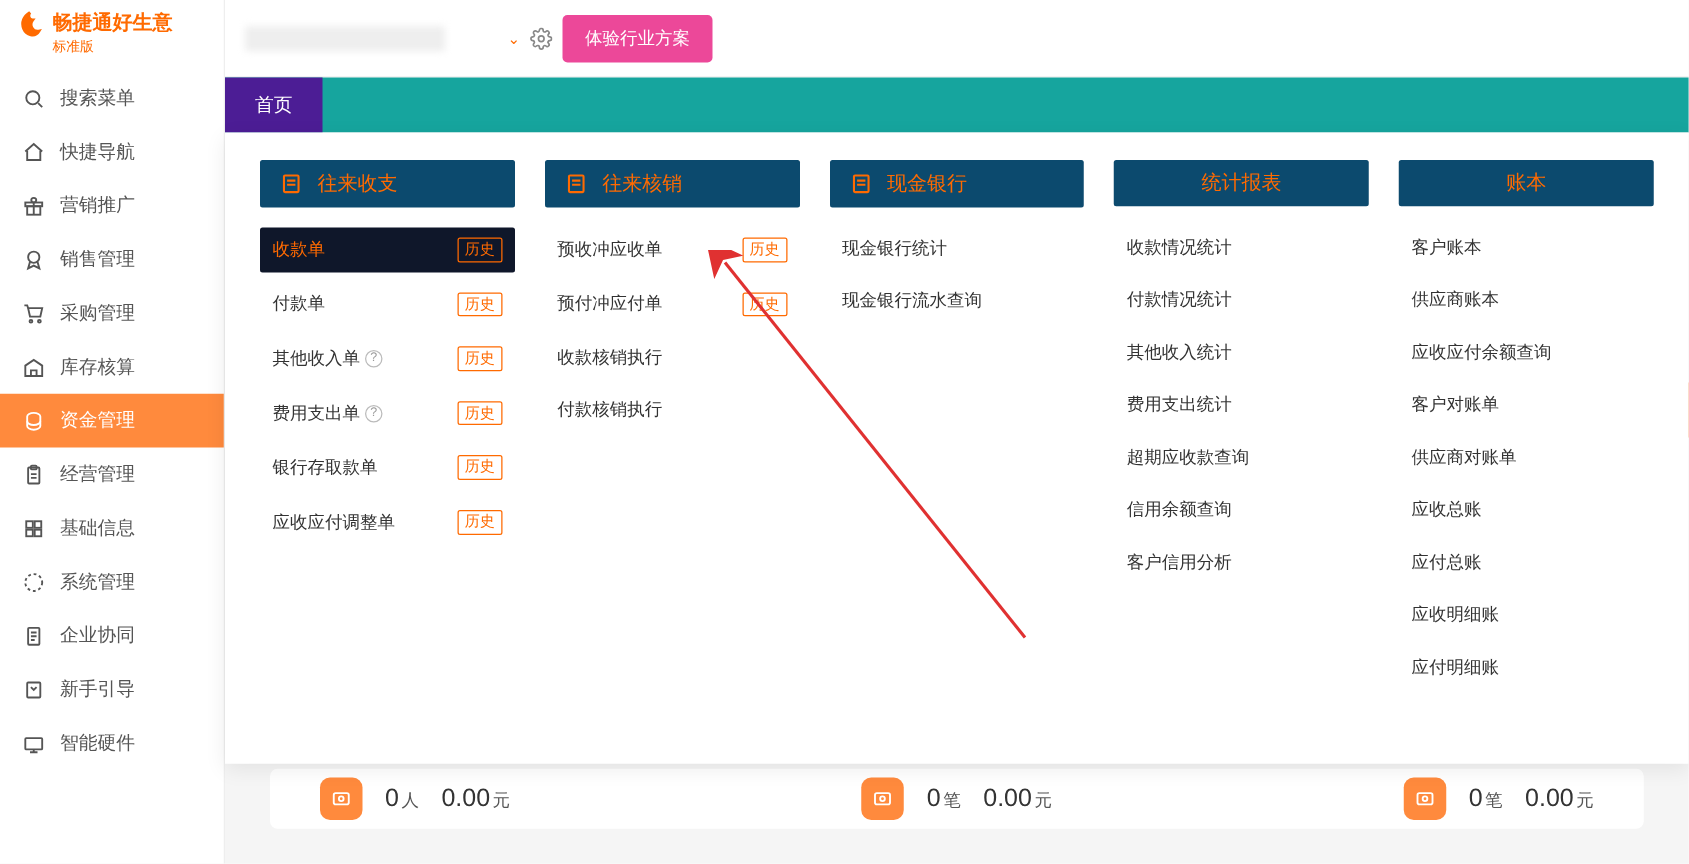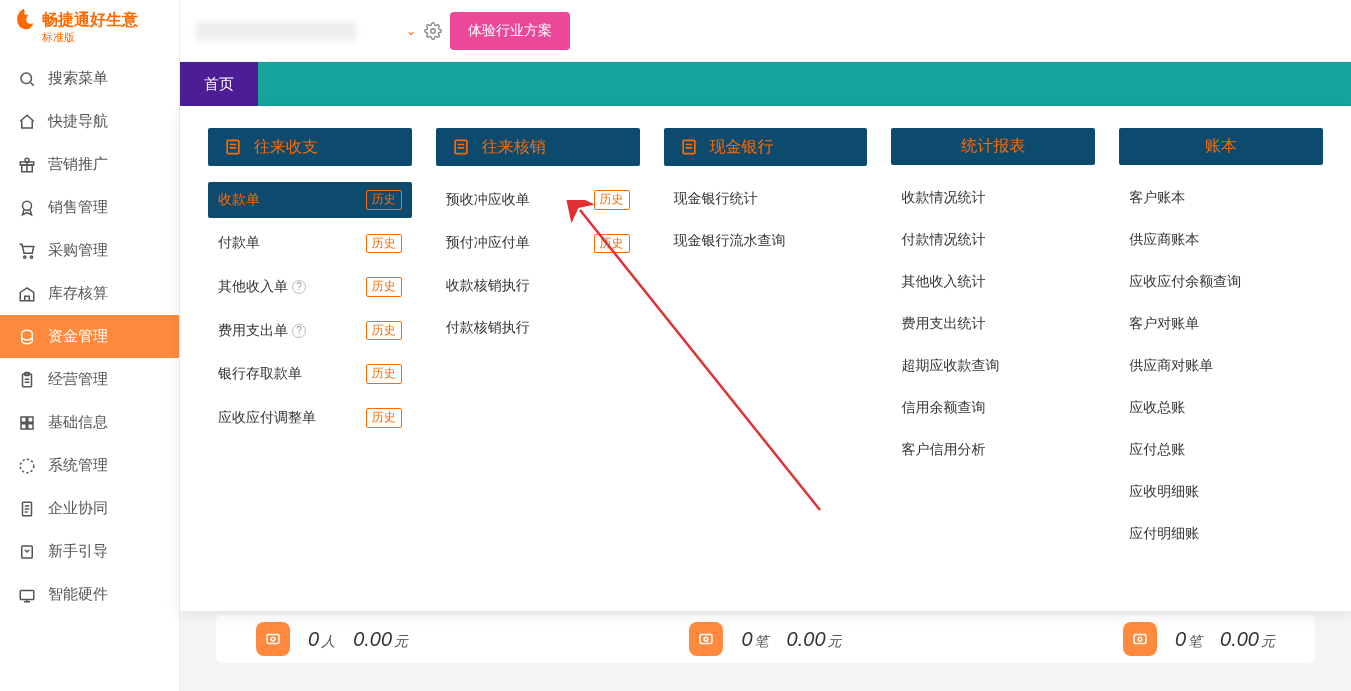--- a/index.html
+++ b/index.html
@@ -22,21 +22,21 @@
       display: flex;
       flex-direction: column;
       flex-shrink: 0;
     }
     .brand {
       padding: 8px 12px 4px;
       display: flex;
       flex-direction: column;
       border-bottom: none;
     }
-    .brand-row { display: flex; align-items: center; gap: 6px; }
+    .brand-row { display: flex; gap: 6px; }
     .brand-logo {
       width: 24px; height: 24px;
       display: flex; align-items: center; justify-content: center;
       color: #ff6a00;
     }
     .brand-name { color: #ff6a00; font-size: 16px; font-weight: 600; }
     .brand-sub { color: #ff6a00; font-size: 11px; margin-left: 30px; margin-top: -2px; }
     .nav { flex: 1; padding-top: 8px; }
     .nav-item {
       display: flex; align-items: center;
@@ -124,21 +124,21 @@
     .menu-list { display: flex; flex-direction: column; gap: 8px; }
     .menu-row {
       display: flex; align-items: center; justify-content: space-between;
       padding: 8px 10px;
       cursor: pointer;
       color: #333;
       font-size: 14px;
       border-radius: 2px;
     }
     .menu-row.active {
-      background: #0c4a6e;
+      background: #0f172a;
       color: #ff6a00;
     }
     .menu-row .label { display: flex; align-items: center; gap: 4px; }
     .menu-row .info {
       width: 14px; height: 14px; border: 1px solid #bbb; border-radius: 50%;
       display: inline-flex; align-items: center; justify-content: center;
       font-size: 10px; color: #999;
     }
     .hist-badge {
       border: 1px solid #ff6a00; color: #ff6a00;
@@ -158,21 +158,21 @@
       left: 36px; right: 36px;
       height: 48px;
       background: #fff;
       border-radius: 6px;
       display: flex;
       align-items: center;
       justify-content: space-between;
       padding: 0 40px;
       z-index: 10;
     }
-    .kpi { display: flex; align-items: center; gap: 18px; font-style: italic; }
+    .kpi { display: flex; align-items: center; gap: 18px; }
     .kpi-ico {
       width: 34px; height: 34px; border-radius: 8px;
       background: #ff8a3d;
       display:flex;align-items:center;justify-content:center; color:#fff;
     }
     .kpi-val { font-size: 20px; color: #333; }
     .kpi-unit { margin-left: 2px; font-size: 14px; color: #555; }
     
     .right-float {
       position: absolute; right: 0; top: 306px; width: 60px; z-index: 5;

